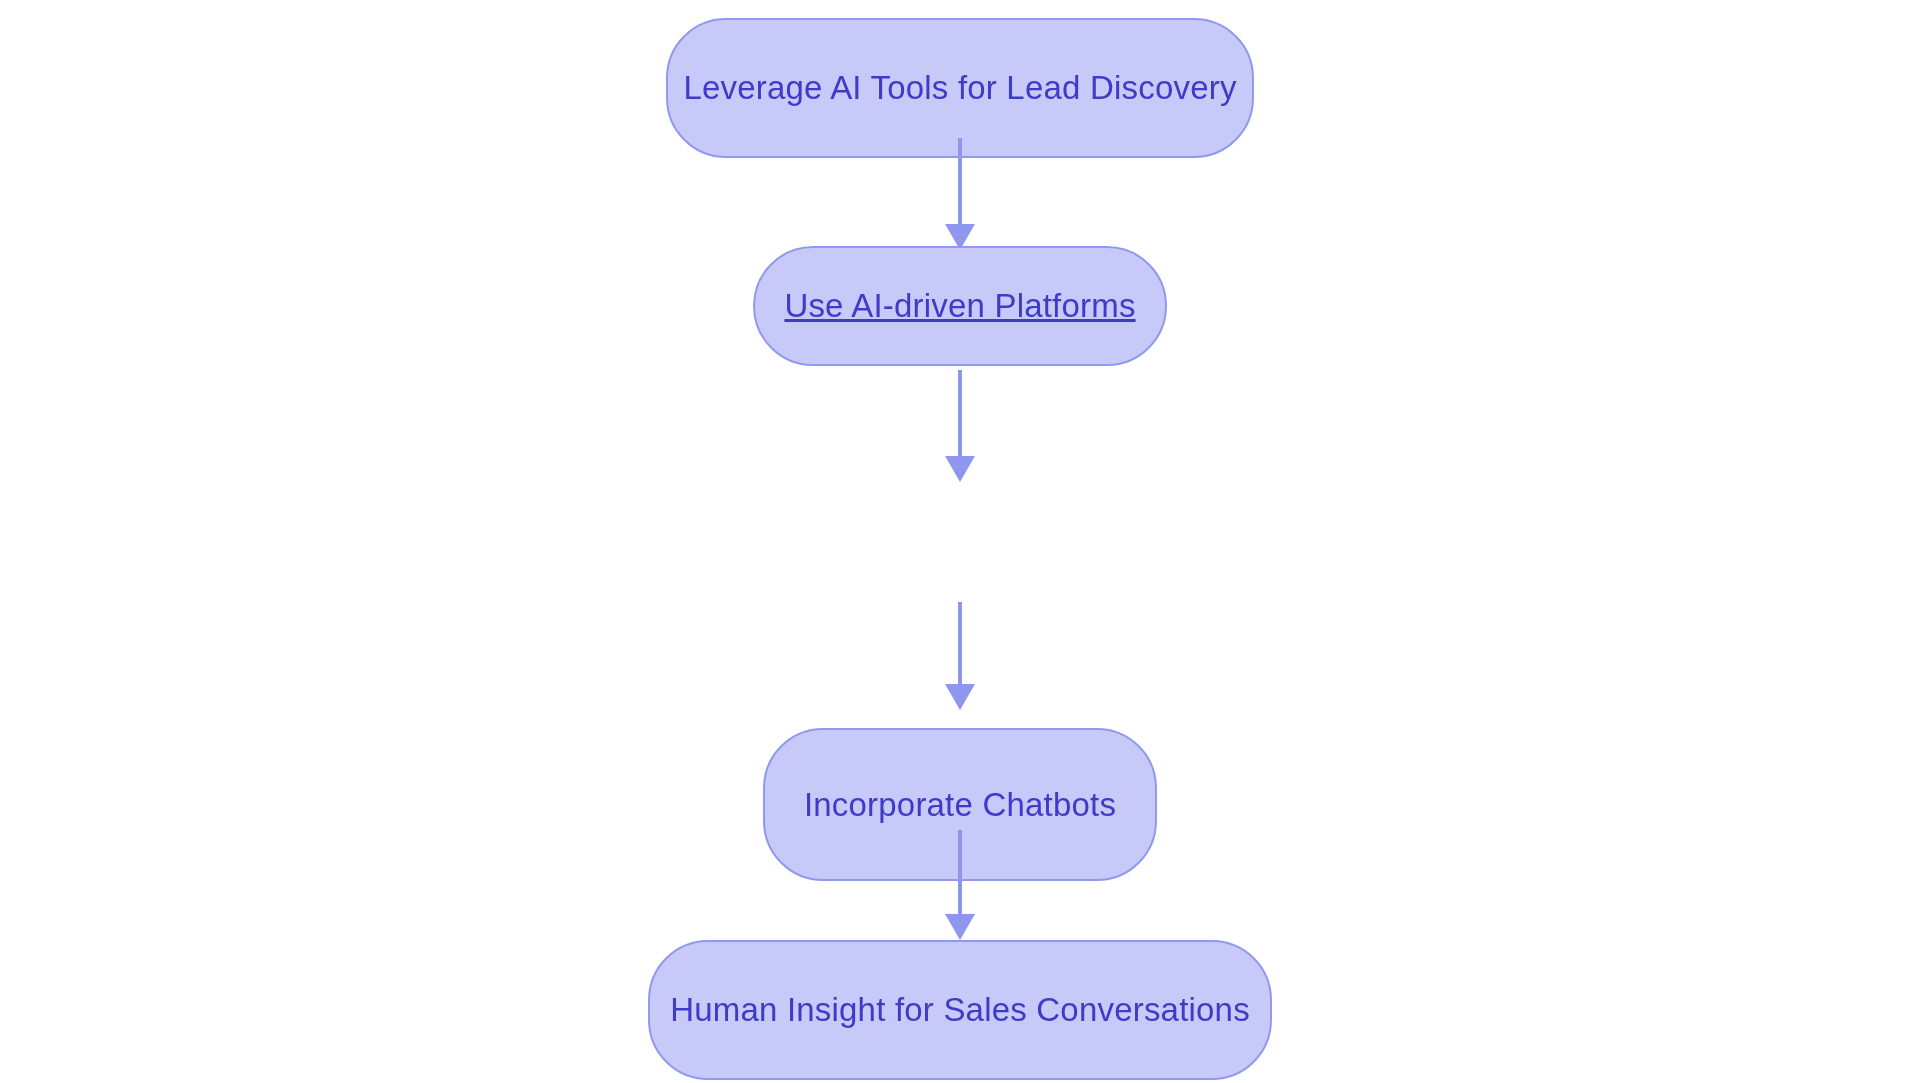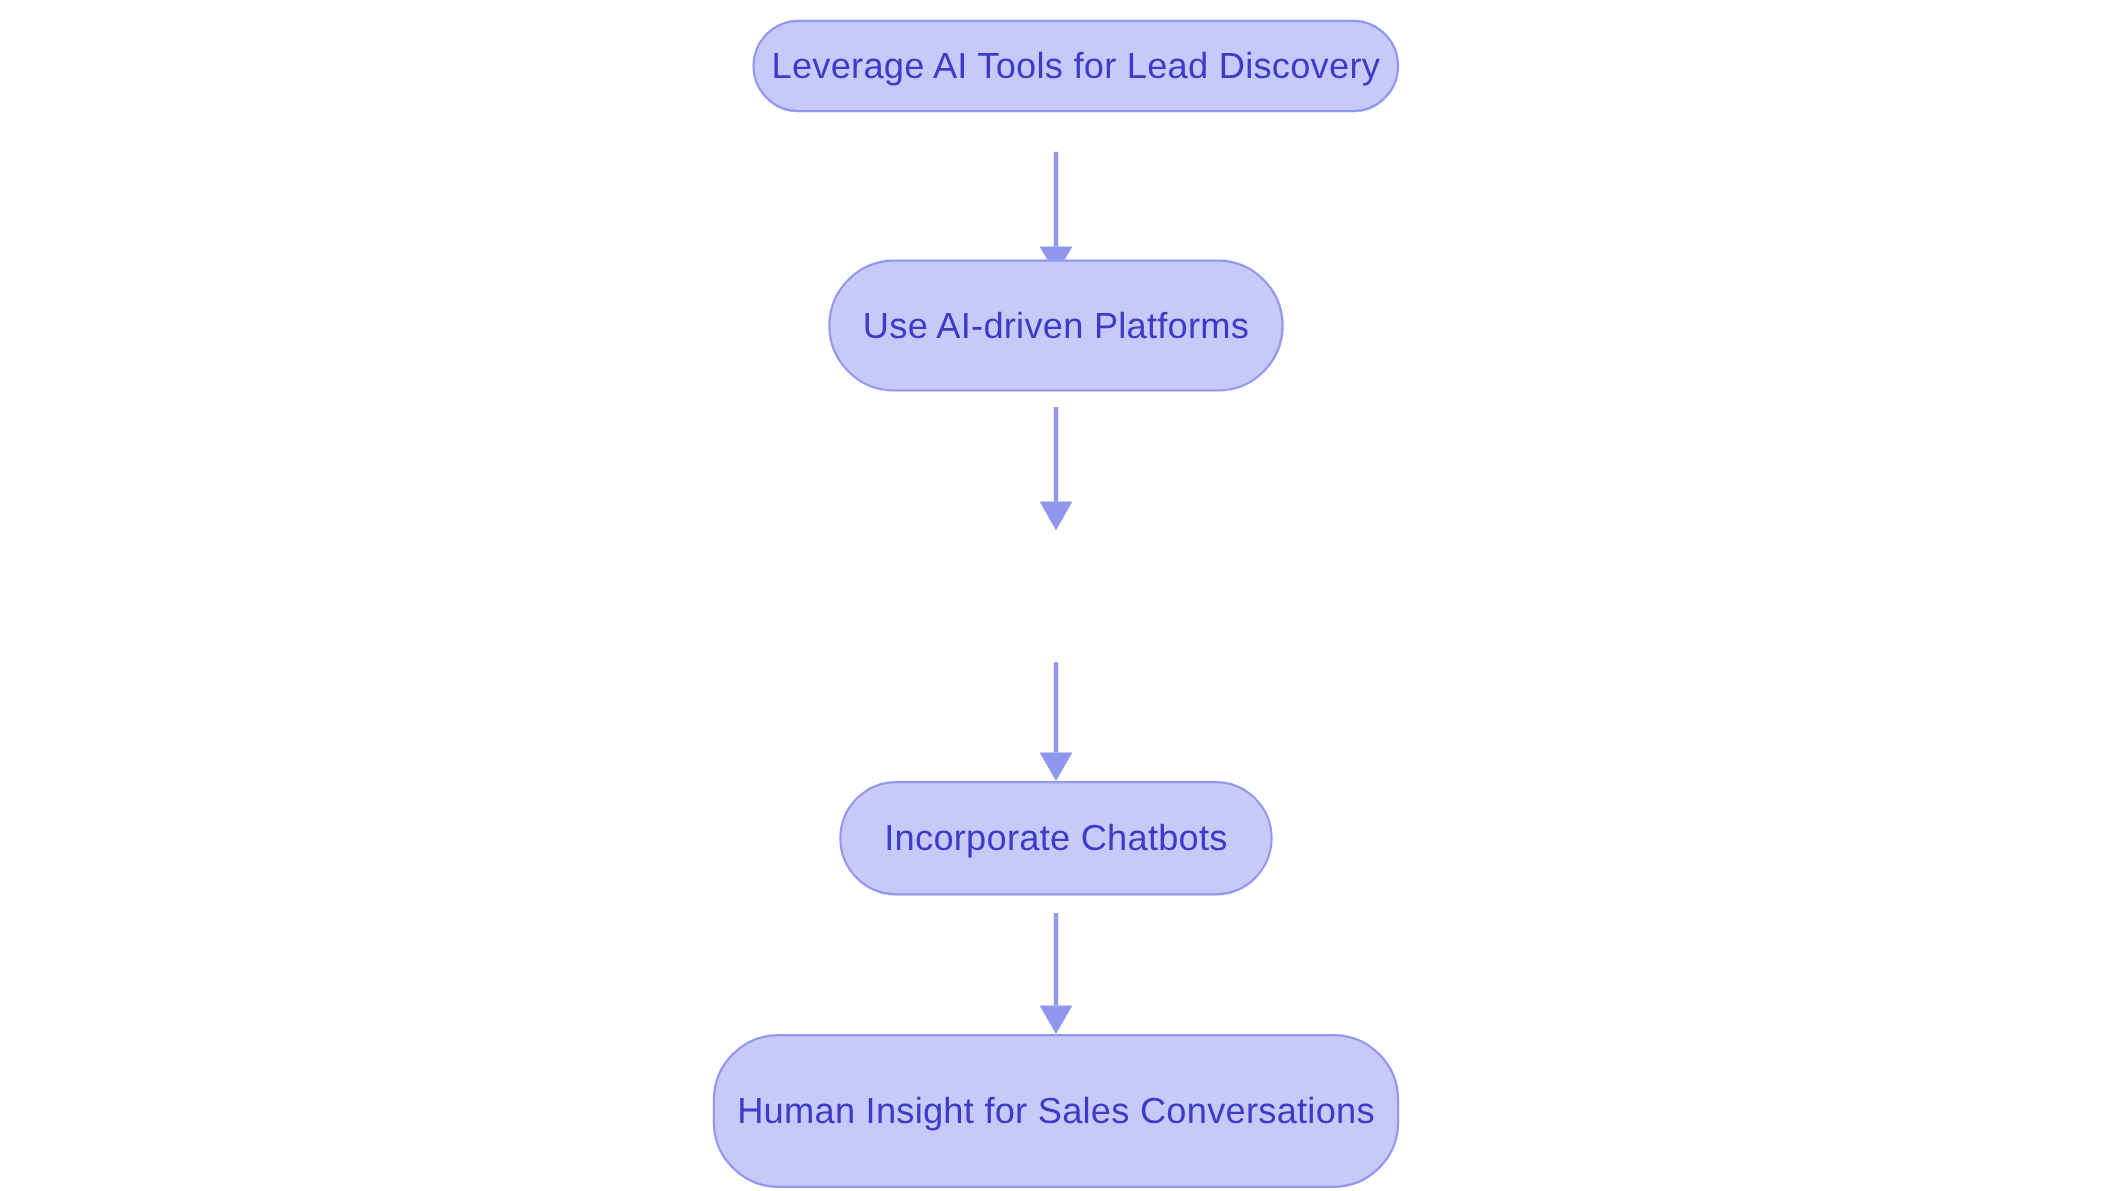--- a/index.html
+++ b/index.html
@@ -23,24 +23,24 @@
     justify-content: center;
     background: var(--node-fill, #c7c9f8);
     border: 2px solid var(--node-border, #9199ee);
     border-radius: 60px;
     color: var(--node-text, #3d3bc7);
     font-size: 33px;
     letter-spacing: 0.2px;
     text-align: center;
     white-space: nowrap;
   }
-  .n1 { left: 684px; top:  18px; width: 588px; height: 84px; text-align: right; }
-  .n2 { left: 753px; top: 236px; width: 414px; height: 120px; }
+  .n1 { left: 666px; top:  18px; width: 588px; height: 140px; text-align: right; }
+  .n2 { left: 753px; top: 246px; width: 414px; height: 120px; text-decoration: underline; }
   .n3 { left: 774px; top: 482px; width: 372px; height: 120px; }
-  .n4 { left: 763px; top: 710px; width: 394px; height: 104px; }
+  .n4 { left: 763px; top: 728px; width: 394px; height: 153px; }
   .n5 { left: 648px; top: 940px; width: 624px; height: 140px; }
 
   .arrow {
     position: absolute;
     left: 960px;
     transform: translateX(-50%);
     display: flex;
     flex-direction: column;
     align-items: center;
   }

